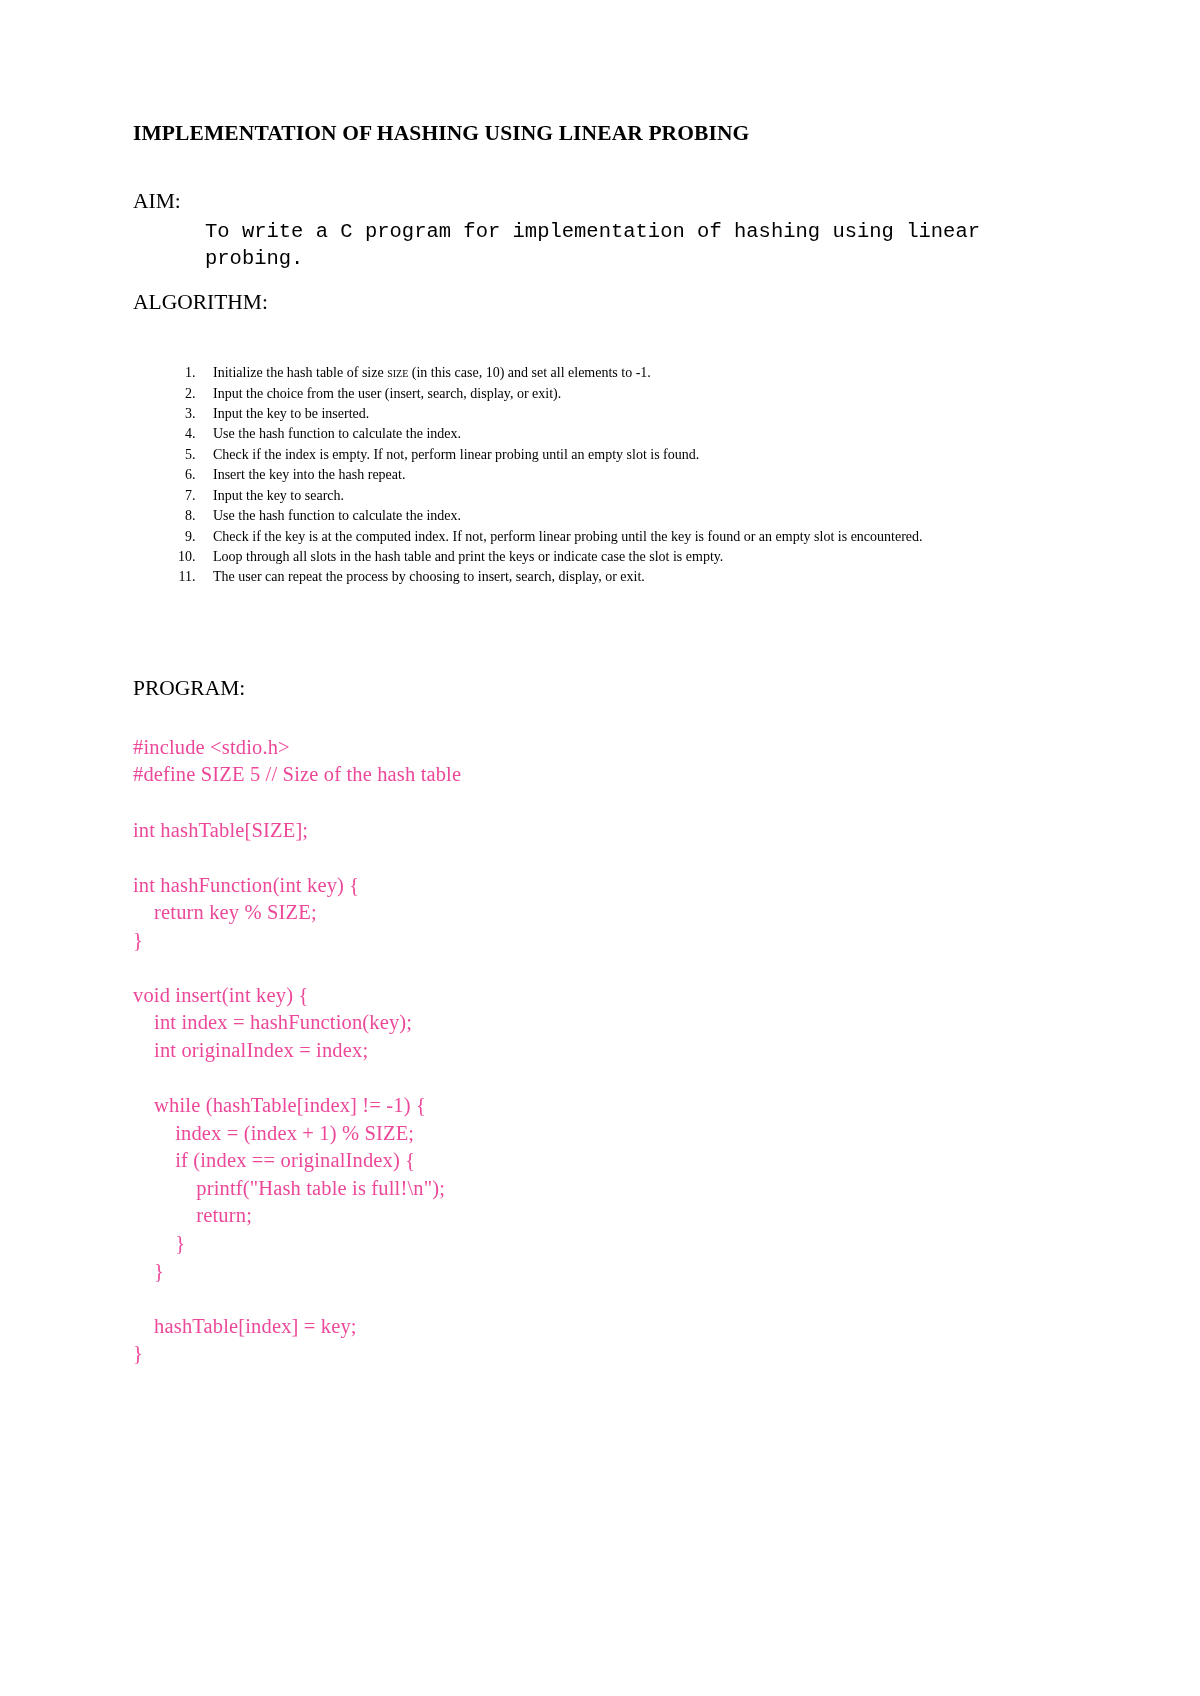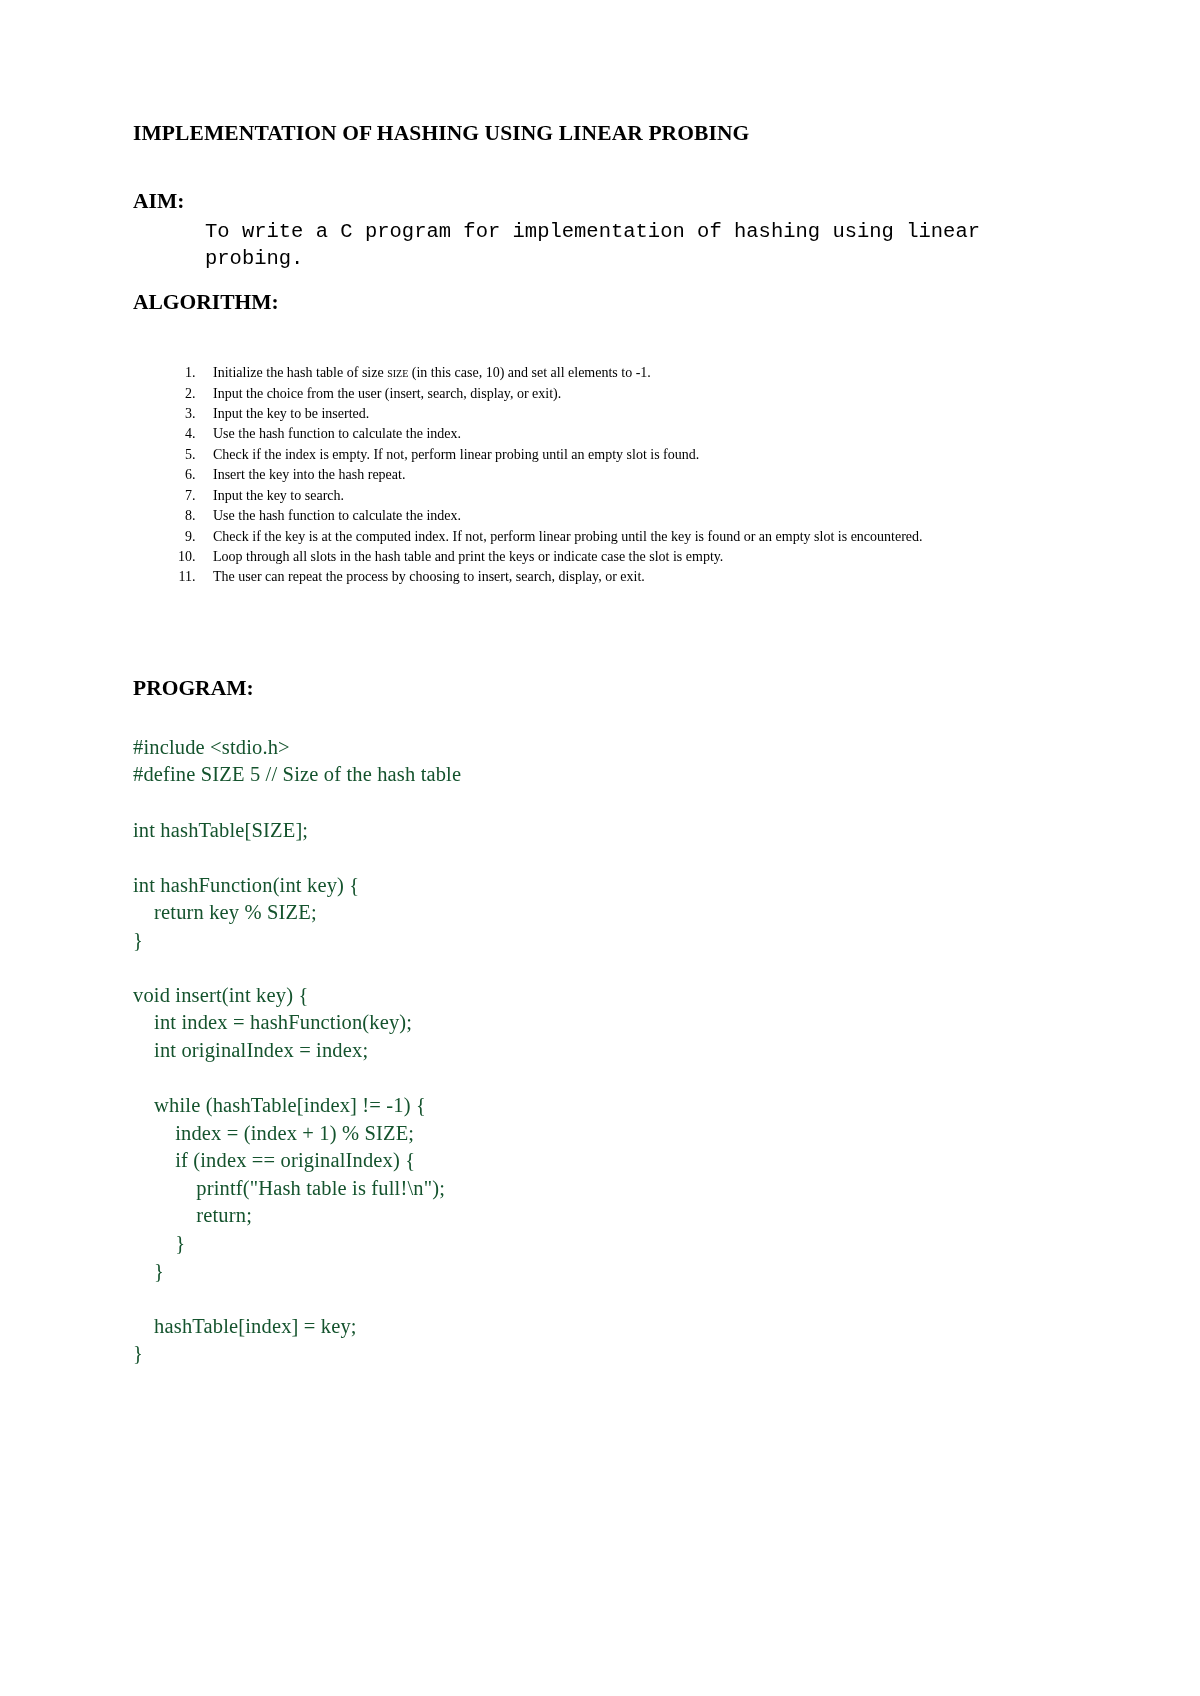--- a/index.html
+++ b/index.html
@@ -30,21 +30,21 @@
     font-weight: bold;
     letter-spacing: 0.1px;
     margin: 0 0 0 0;
     padding-right: 40px;
     line-height: 1.25;
   }
 
   
   .section-heading {
     font-size: 21.5px;
-    font-weight: bold;
+    font-weight: normal;
     margin: 0;
     line-height: 1.3;
   }
   .aim-heading { margin-top: 41px; }
   .algorithm-heading { margin-top: 16px; }
   .program-heading { margin-top: 4px; }
 
   .aim-body {
     font-size: 20.5px;
     margin: 2px 0 0 72px;
@@ -71,21 +71,21 @@
 
   
   .program-section { margin-top: 87px; }
   pre.code-block {
     font-family: "Liberation Serif", "DejaVu Serif", serif;
     font-size: 20.5px;
     line-height: 1.345;
     margin: 31px 0 0 0;
     padding: 0;
     white-space: pre;
-    color: #14532d;
+    color: #ec4899;
     letter-spacing: 0.15px;
   }
 </style>
 </head>
 <body>
 
 <div class="page">
 
   <h1 class="doc-title">IMPLEMENTATION OF HASHING USING LINEAR PROBING</h1>
 

